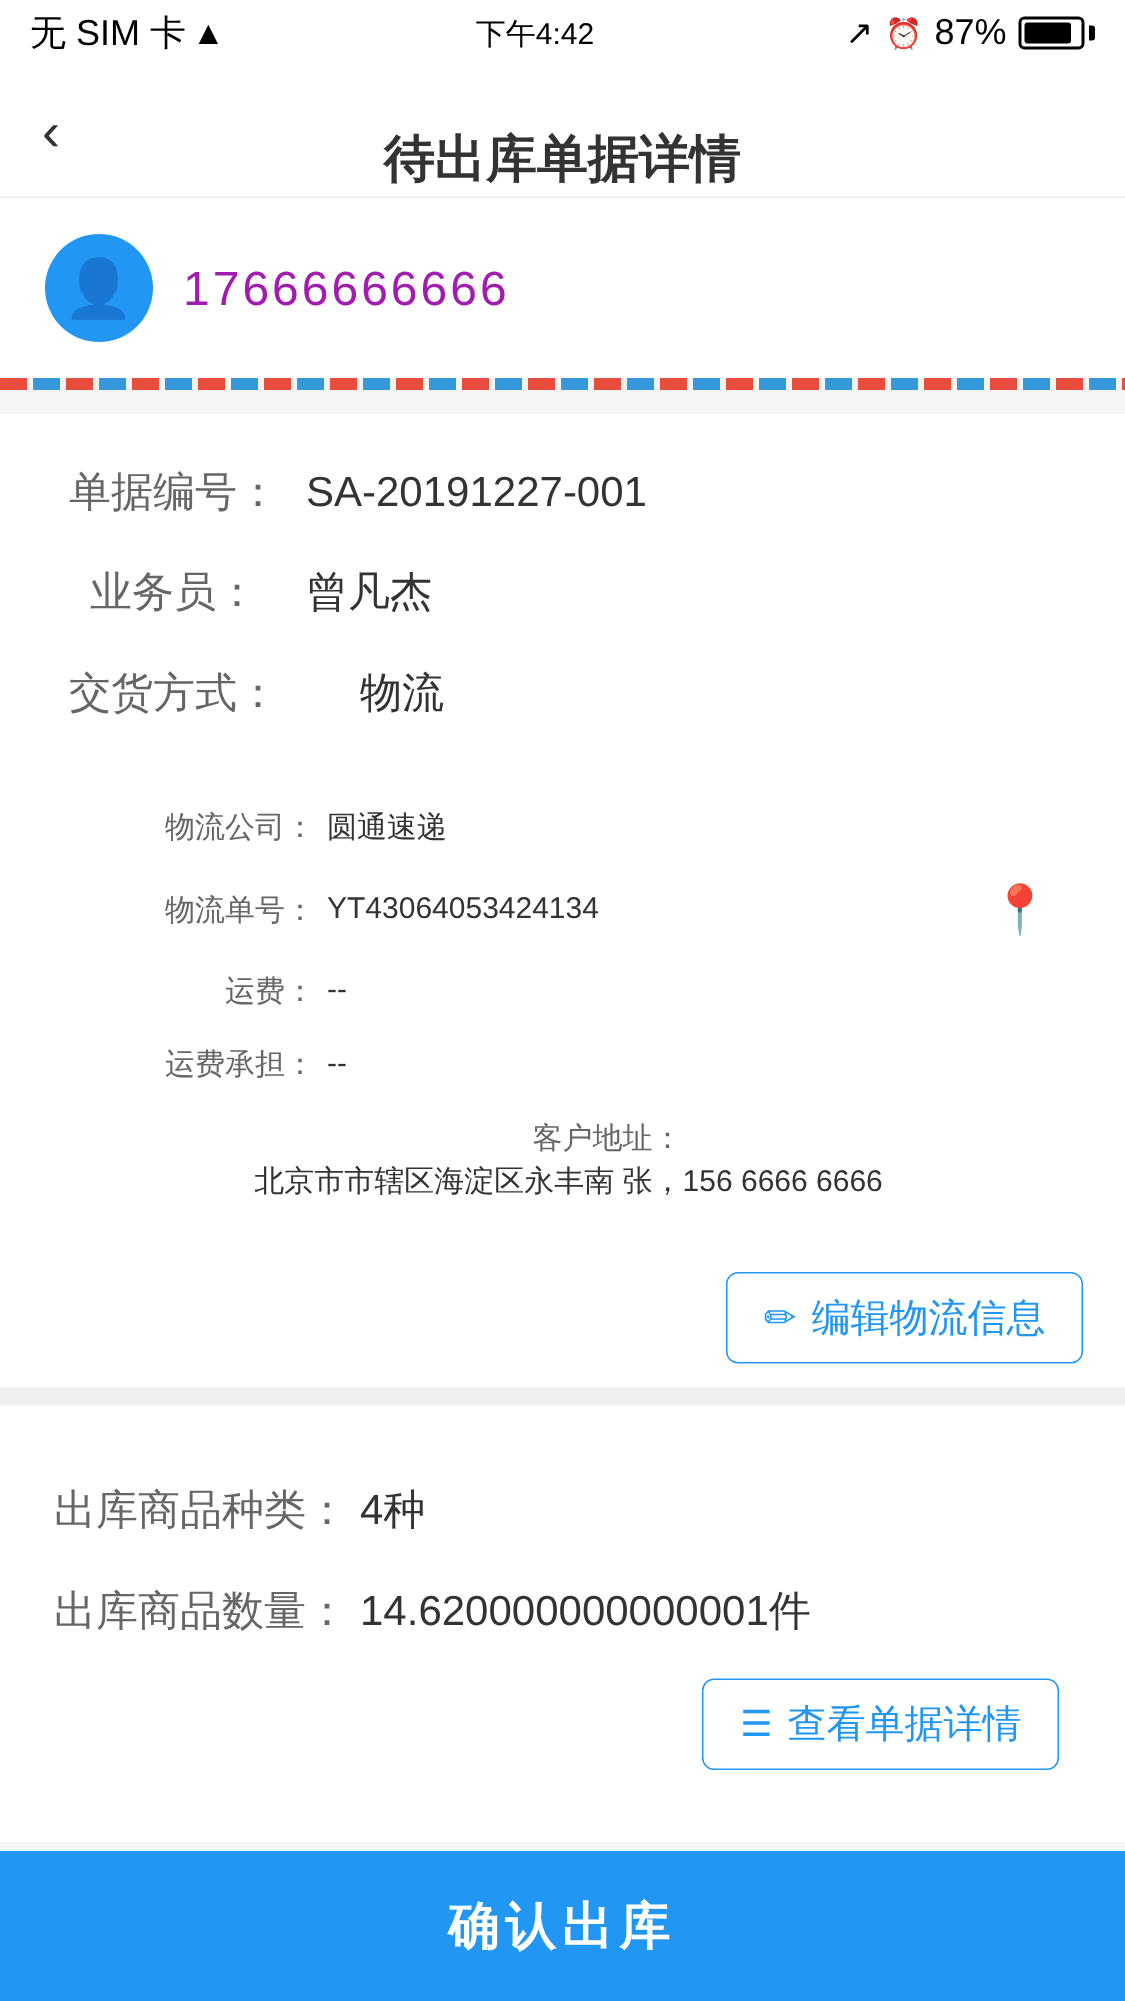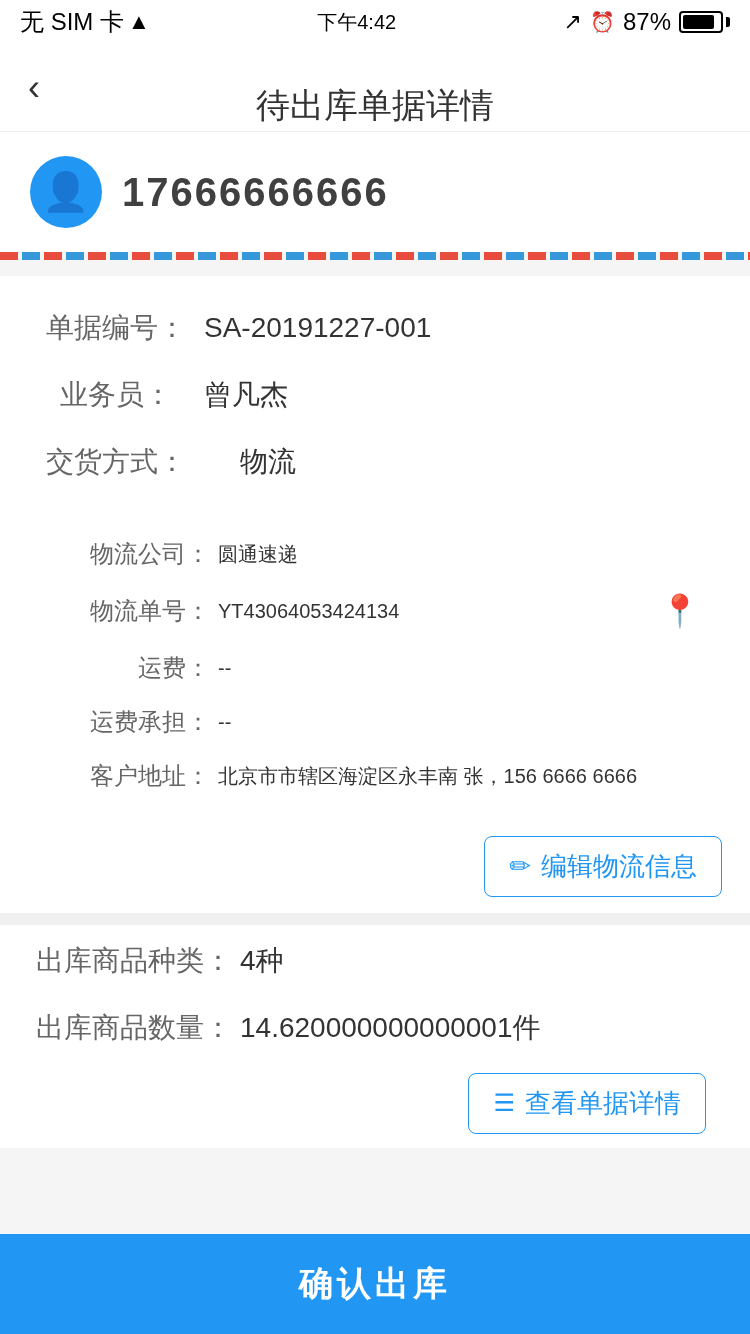--- a/index.html
+++ b/index.html
@@ -54,21 +54,21 @@
     }
     .nav-back {
       position: absolute;
       left: 28px;
       font-size: 36px;
       color: #333;
       cursor: pointer;
     }
     .nav-title {
       font-size: 34px;
-      font-weight: 400;
+      font-weight: 700;
       color: #333;
       margin-top: 36px;
     }
 
     
     .dashed-border {
       height: 8px;
       background: repeating-linear-gradient(
         90deg,
         #e74c3c 0px, #e74c3c 18px,
@@ -89,23 +89,23 @@
     }
     .avatar-circle {
       width: 72px; height: 72px;
       background: #2196F3;
       border-radius: 50%;
       display: flex; align-items: center; justify-content: center;
       flex-shrink: 0;
     }
     .avatar-icon { color: #fff; font-size: 38px; }
     .customer-phone {
-      font-size: 40px;
-      font-weight: 700;
-      color: #404040;
+      font-size: 32px;
+      font-weight: 400;
+      color: #a21caf;
       letter-spacing: 2px;
     }
 
     
     .info-section {
       background: #fff;
       margin-top: 16px;
       padding: 30px 36px;
     }
     .info-row {
@@ -135,21 +135,21 @@
     }
 
     .logistics-row {
       display: flex;
       align-items: center;
       margin-bottom: 22px;
     }
     .logistics-row:last-child { margin-bottom: 0; }
     .logistics-label {
       color: #666;
-      font-size: 24px;
+      font-size: 20px;
       min-width: 160px;
       text-align: right;
       flex-shrink: 0;
     }
     .logistics-value {
       color: #333;
       font-size: 20px;
       flex: 1;
       padding-left: 8px;
     }
@@ -187,21 +187,21 @@
     
     .separator {
       height: 12px;
       background: #f0f0f0;
       margin-top: 0;
     }
 
     
     .goods-section {
       background: #fff;
-      padding: 14px 36px;
+      padding: 48px 36px;
     }
 
     
     .detail-btn-row {
       display: flex;
       justify-content: flex-end;
       margin-top: 20px;
       padding-right: 8px;
     }
     .detail-btn {
@@ -307,21 +307,21 @@
         <span class="location-icon">📍</span>
       </div>
       <div class="logistics-row">
         <span class="logistics-label">运费：</span>
         <span class="logistics-value">--</span>
       </div>
       <div class="logistics-row">
         <span class="logistics-label">运费承担：</span>
         <span class="logistics-value">--</span>
       </div>
-      <div class="logistics-row" style="align-items: flex-end;">
+      <div class="logistics-row" style="align-items: center; flex-direction: column;">
         <span class="logistics-label">客户地址：</span>
         <span class="logistics-value address">北京市市辖区海淀区永丰南  张，156 6666 6666</span>
       </div>
     </div>
 
     <div class="edit-btn-row">
       <button class="edit-btn">
         <span class="edit-icon">✏</span>
         <span>编辑物流信息</span>
       </button>

